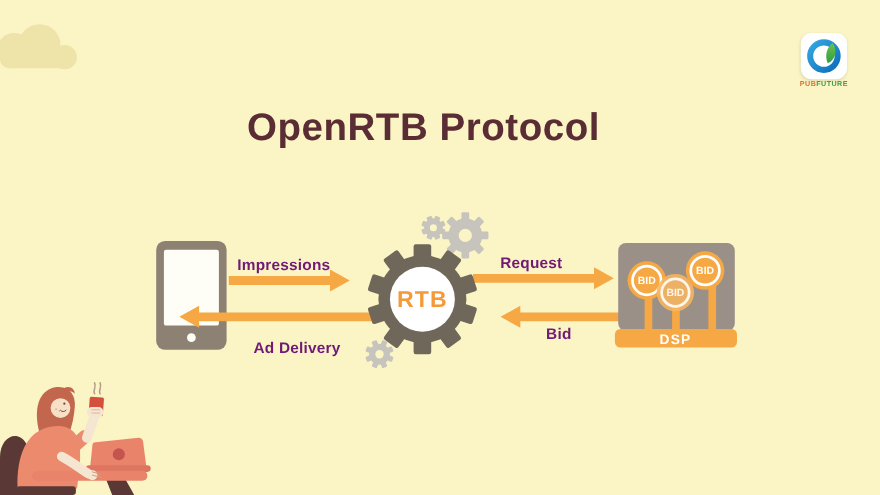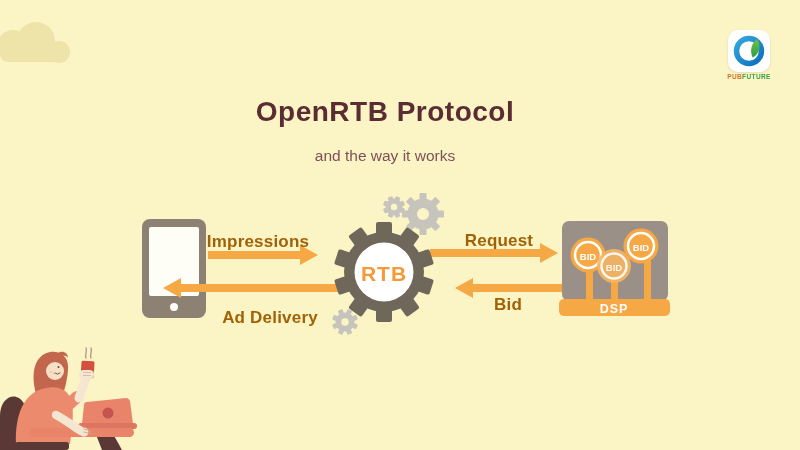--- a/index.html
+++ b/index.html
@@ -6,35 +6,35 @@
   .stage{
     position:relative;width:800px;height:450px;overflow:hidden;
     background:#FBF4C5;
     font-family:"Liberation Sans",sans-serif;
   }
   .stage svg{position:absolute;left:0;top:0;}
   svg text{font-family:"Liberation Sans",sans-serif;font-weight:bold;}
 
   .title{
     position:absolute;left:385px;top:96px;transform:translateX(-50%);
-    font-size:28px;font-weight:bold;color:#5A2D35;letter-spacing:.5px;
+    font-size:35px;font-weight:bold;color:#5A2D35;letter-spacing:.5px;
     white-space:nowrap;margin:0;
   }
   .subtitle{
     position:absolute;left:385px;top:147px;transform:translateX(-50%);
     font-size:15.5px;color:#7F5156;white-space:nowrap;margin:0;
   }
   .flow-label{
     position:absolute;transform:translateX(-50%);
-    font-size:17px;font-weight:bold;color:#a16207;
+    font-size:14px;font-weight:bold;color:#701a75;
     letter-spacing:.2px;white-space:nowrap;
   }
   .lbl-impressions{left:258px;top:232px;}
   .lbl-addelivery{left:270px;top:308px;}
-  .lbl-request{left:483px;top:231px;margin-left:16px;}
+  .lbl-request{left:483px;top:231px;}
   .lbl-bid{left:508px;top:295px;}
 
   .logo-card{
     position:absolute;left:728px;top:30px;width:42px;height:42px;
     background:#fff;border-radius:10px;box-shadow:0 1px 3px rgba(0,0,0,.10);
   }
   .logo-card svg{position:absolute;left:0;top:0;}
   .logo-text{
     position:absolute;left:749px;top:73px;transform:translateX(-50%);
     font-size:6.5px;font-weight:bold;letter-spacing:.4px;white-space:nowrap;
@@ -194,21 +194,20 @@
 
       <rect x="29" y="428" width="105" height="9" rx="4.5" fill="#E9846B"></rect>
 
       <path d="M 56,415 C 64,419 73,426 81,431" stroke="#F5E6D2" stroke-width="8.5" fill="none" stroke-linecap="round"></path>
       <circle cx="84" cy="432" r="4.5" fill="#F5E6D2"></circle>
       <path d="M 84,429 L 91,431 M 84,432 L 92,434" stroke="#C9A183" stroke-width="0.9" stroke-linecap="round"></path>
     </g>
   </svg>
 
   <h1 class="title">OpenRTB Protocol</h1>
-  <div class="subtitle">and the way it works</div>
 
   <div class="flow-label lbl-impressions">Impressions</div>
   <div class="flow-label lbl-addelivery">Ad Delivery</div>
   <div class="flow-label lbl-request">Request</div>
   <div class="flow-label lbl-bid">Bid</div>
 
   <div class="logo-card">
     <svg width="42" height="42" viewBox="0 0 42 42">
       <defs>
         <linearGradient id="blueRing" x1="0" y1="0" x2="1" y2="1">

